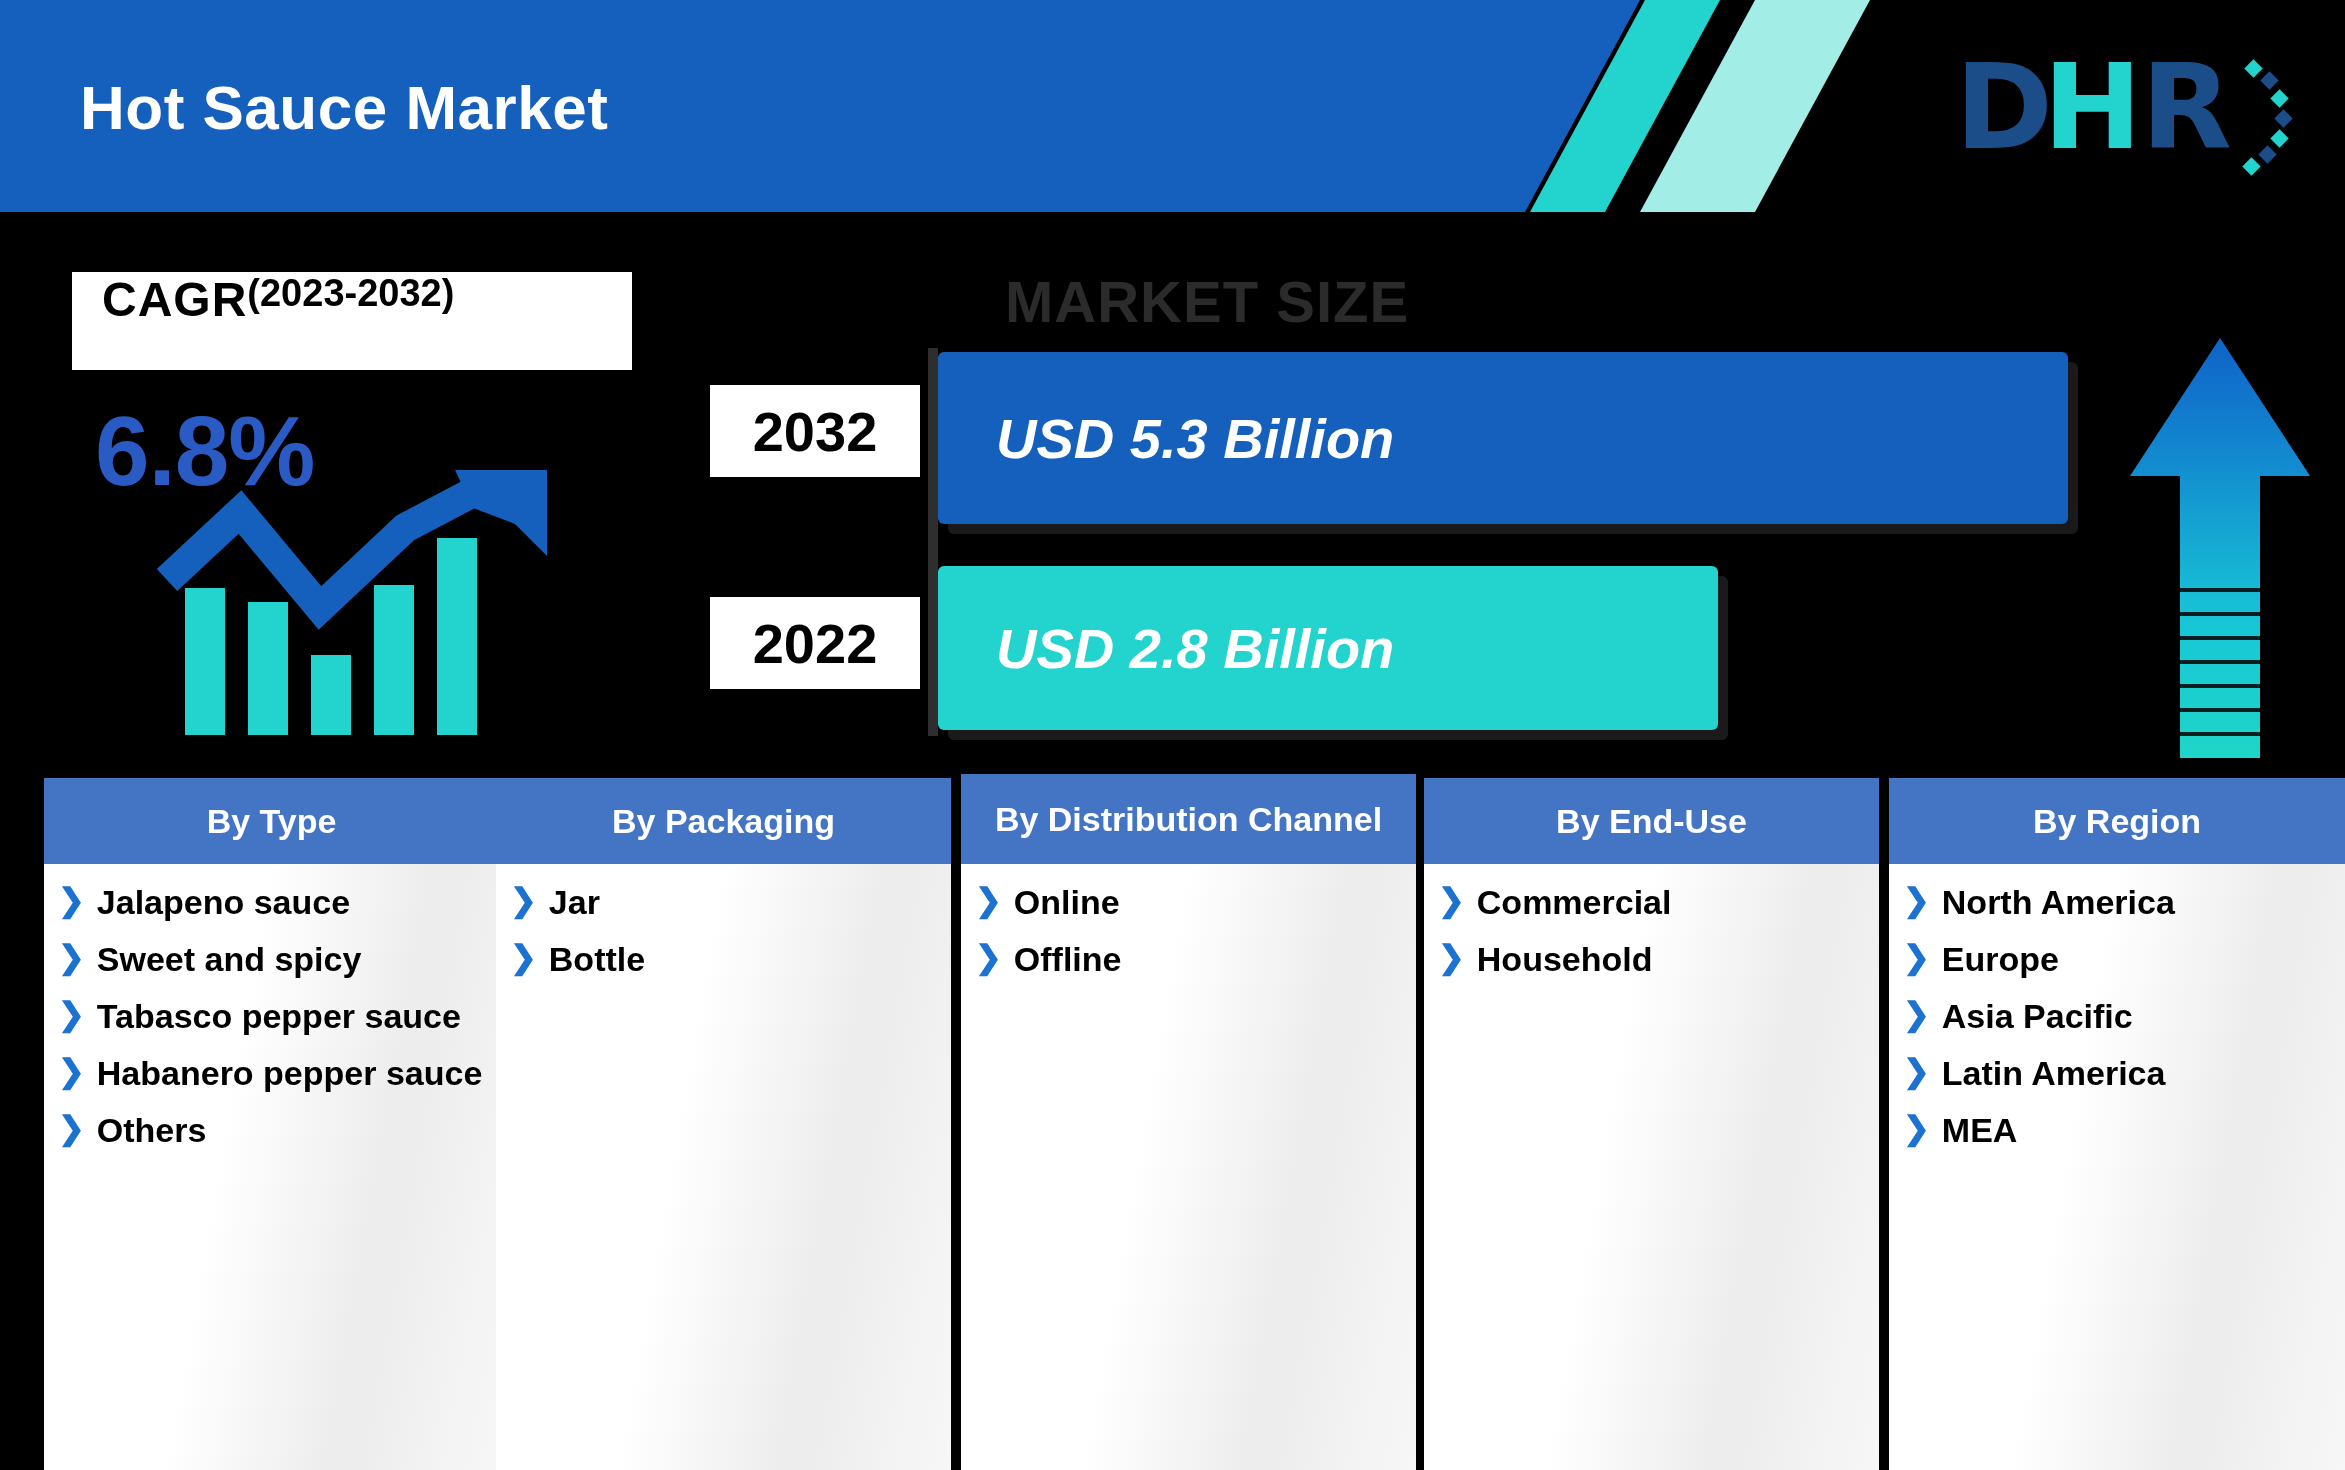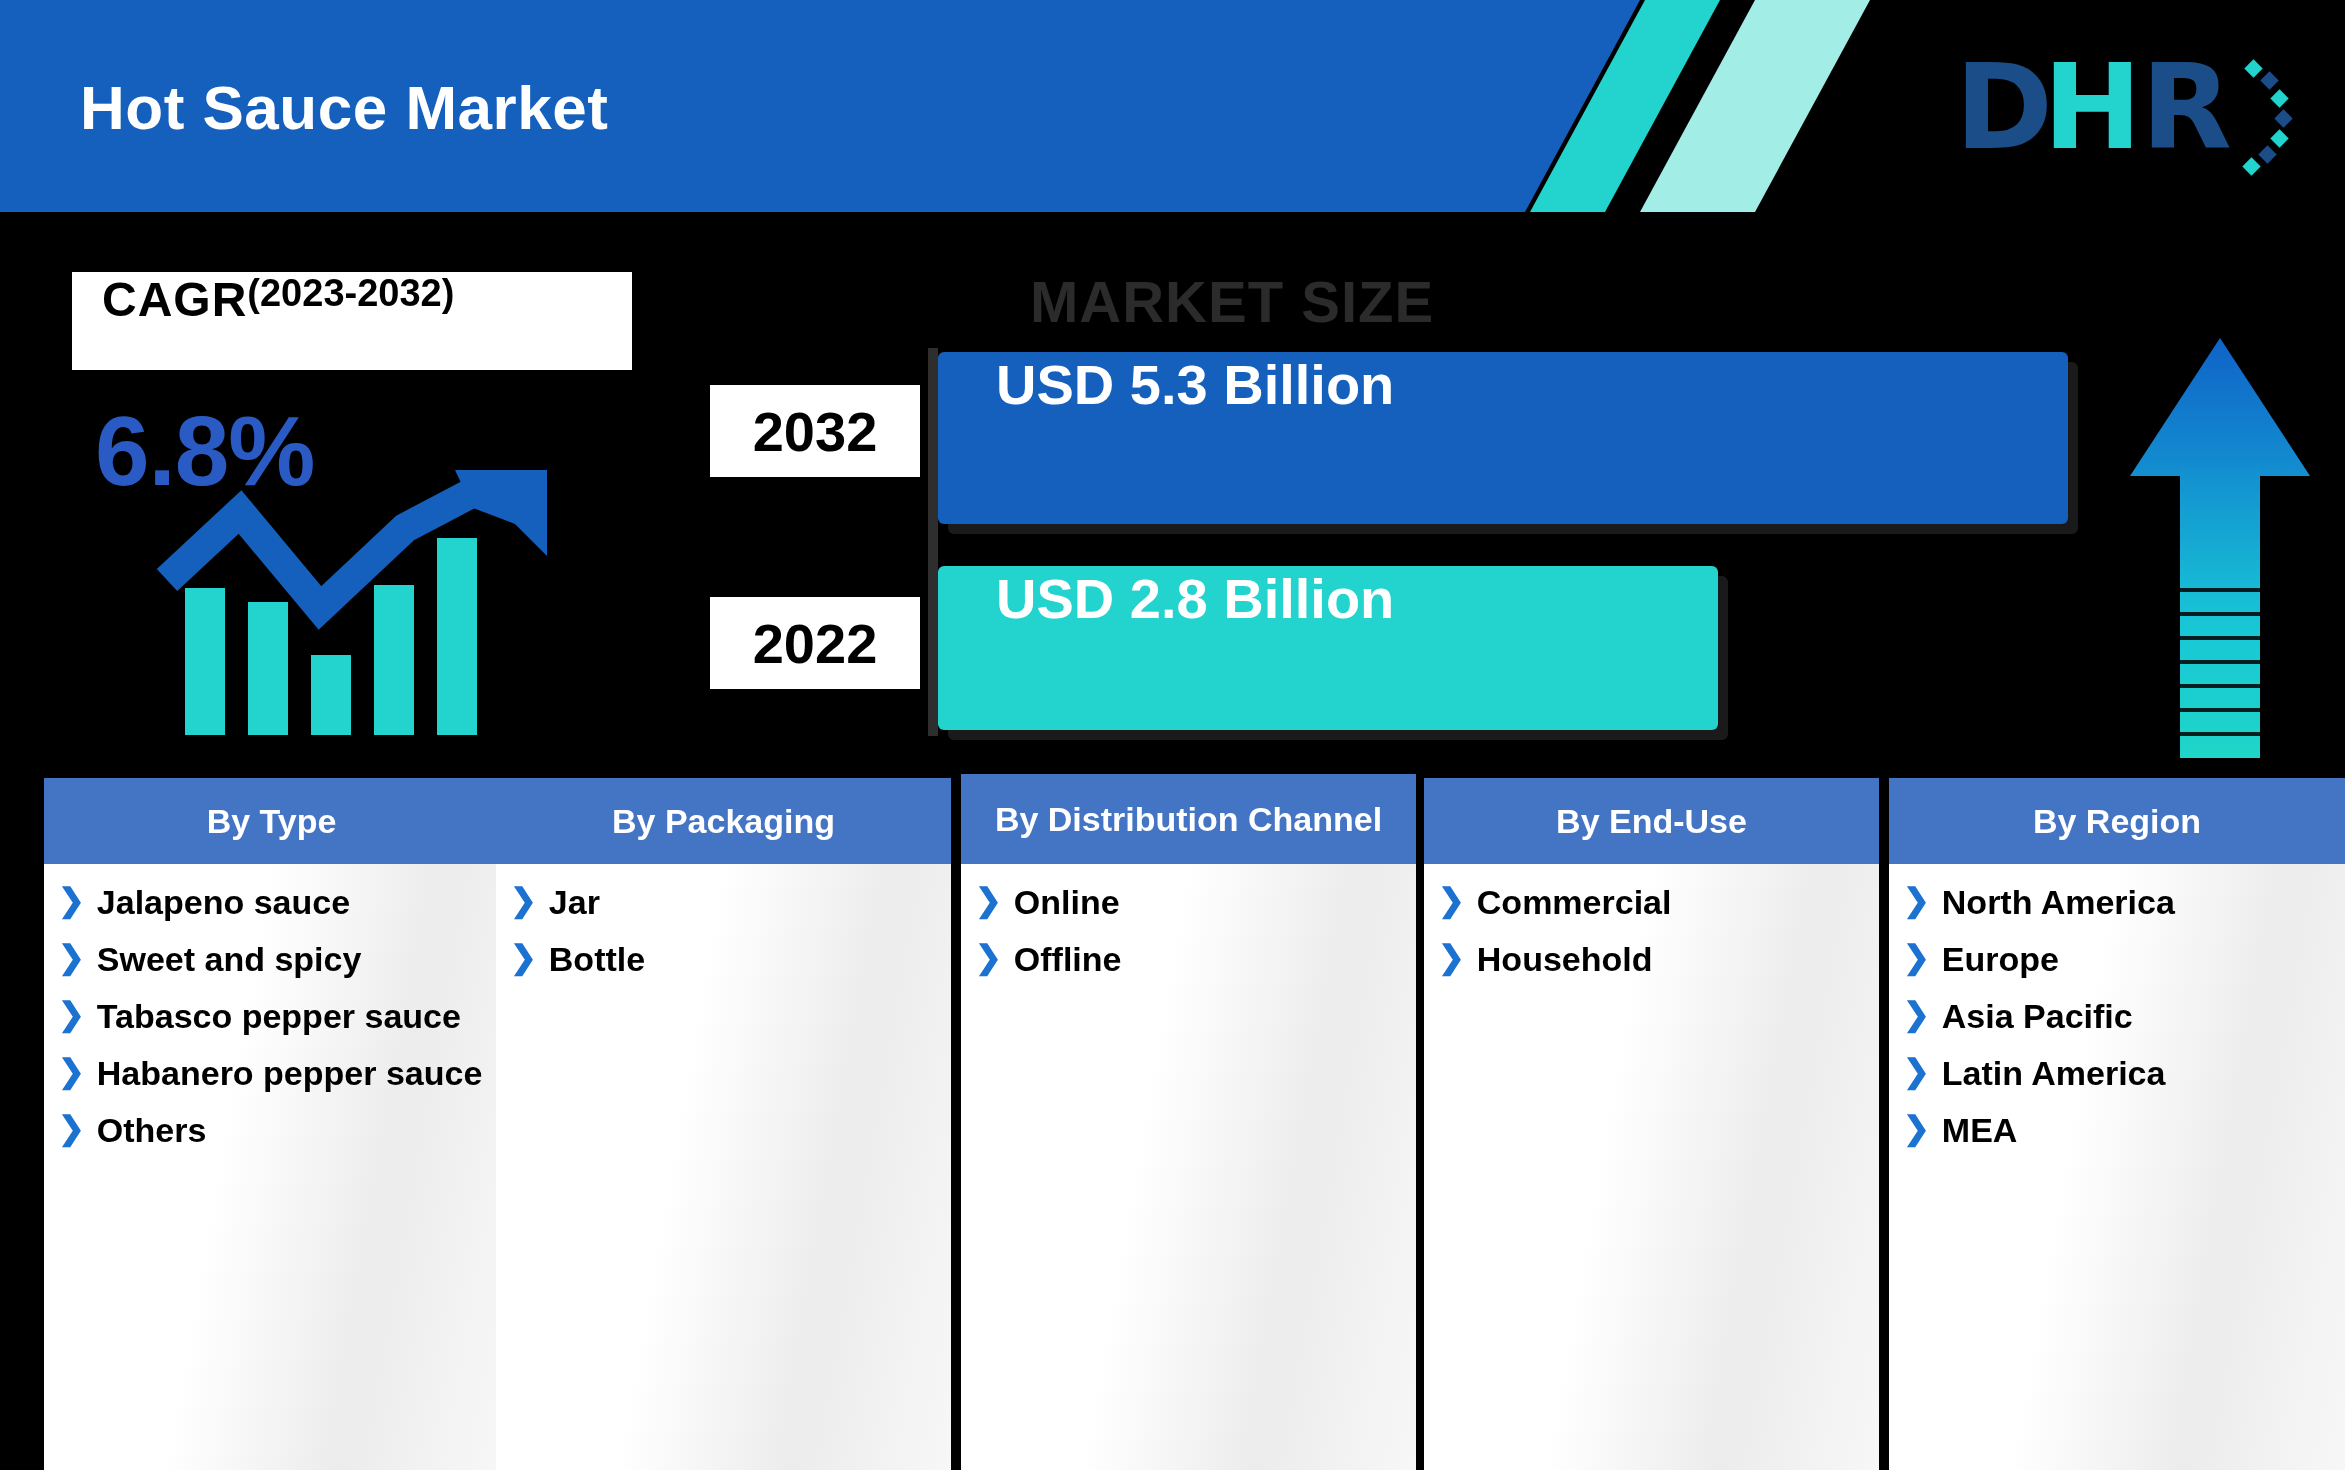--- a/index.html
+++ b/index.html
@@ -57,34 +57,35 @@
   .gbar{position:absolute;bottom:0;width:40px;background:#22D3CE;}
   #gbar1{left:30px;height:147px;}
   #gbar2{left:93px;height:133px;}
   #gbar3{left:156px;height:80px;}
   #gbar4{left:219px;height:150px;}
   #gbar5{left:282px;height:197px;}
 
   
   #market-size-title{
     position:absolute;left:1005px;top:268px;font-size:58px;font-weight:bold;
-    color:#2b2b2b;letter-spacing:1px;margin-left:25px;
+    color:#2b2b2b;letter-spacing:1px;
   }
   #axis-line{position:absolute;left:928px;top:348px;width:10px;height:388px;background:#2e2e2e;}
 
   .year-box{
     position:absolute;background:#ffffff;display:flex;align-items:center;justify-content:center;
   }
   #year-2032-box{left:710px;top:385px;width:210px;height:92px;}
   #year-2022-box{left:710px;top:597px;width:210px;height:92px;}
   .year-text{font-size:56px;font-weight:bold;color:#000;}
 
   .size-bar{
-    position:absolute;display:flex;
+    position:absolute;display:flex;align-items:center;
     box-shadow:10px 10px 0 rgba(255,255,255,0.10);
+    font-style:italic;
   }
   #bar-2032{left:938px;top:352px;width:1130px;height:172px;background:#1460BC;border-radius:6px;}
   #bar-2022{left:938px;top:566px;width:780px;height:164px;background:#22D3CE;border-radius:6px;}
   .size-bar-label{font-size:56px;font-weight:bold;color:#fff;margin-left:58px;}
 
   
   #up-arrow{position:absolute;left:2130px;top:338px;width:180px;height:420px;}
   #arrow-head{
     position:absolute;left:0;top:0;width:180px;height:138px;
     background:linear-gradient(180deg,#0F63C8 0%,#138FD0 100%);

